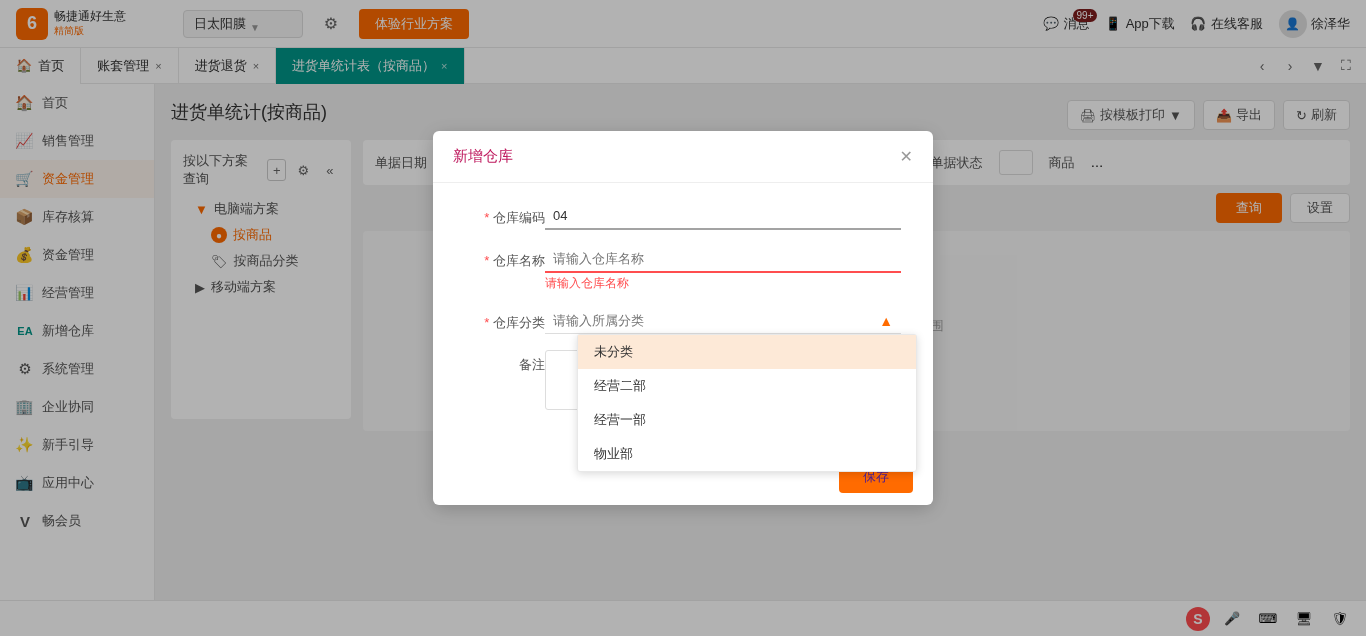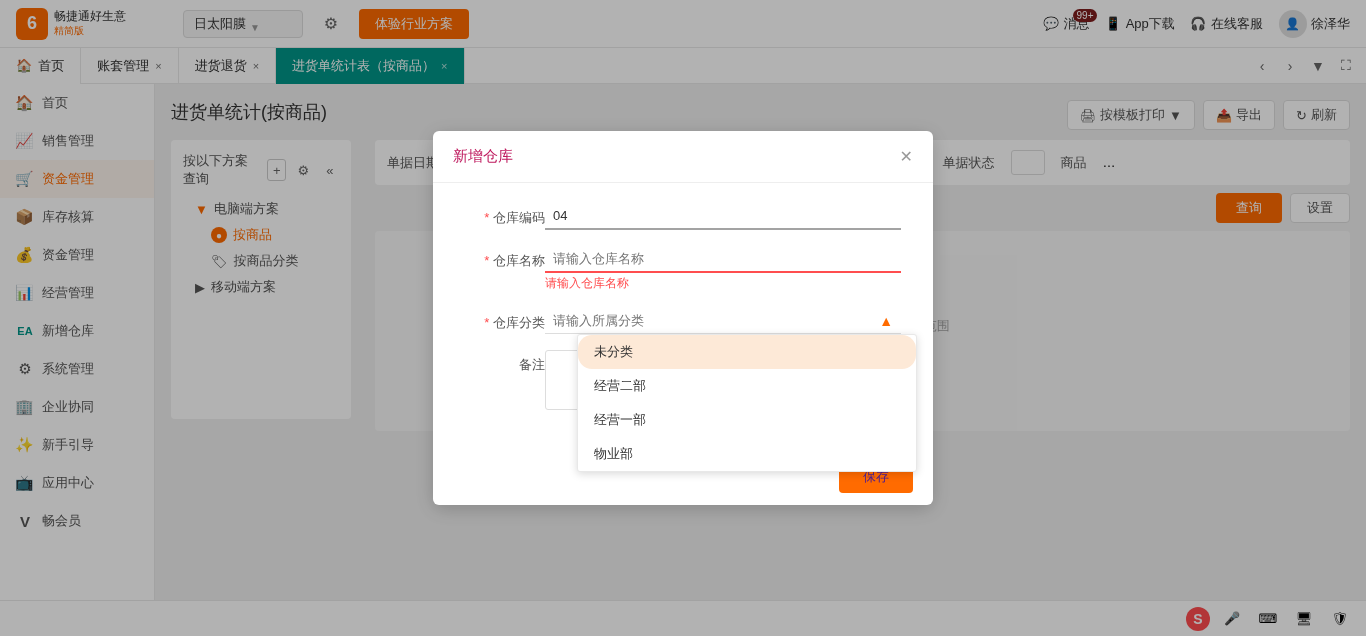--- a/index.html
+++ b/index.html
@@ -196,21 +196,21 @@
 
     
     .dropdown-list {
       position: absolute; background: #fff; border: 1px solid #e8e8e8;
       border-radius: 3px; box-shadow: 0 2px 8px rgba(0,0,0,0.15);
       z-index: 200; width: 340px; left: 32px; top: 100%;
     }
     .dropdown-item {
       padding: 8px 16px; cursor: pointer; font-size: 13px; color: #333;
     }
-    .dropdown-item.highlighted { background: #fde9d7; border-radius: 14px; }
+    .dropdown-item.highlighted { background: #fde9d7; }
 
     
     .bottom-bar {
       position: fixed; bottom: 0; left: 0; width: 100%; height: 36px;
       background: #fff; border-top: 1px solid #e8e8e8;
       display: flex; align-items: center; justify-content: flex-end;
       padding: 0 12px; gap: 8px; z-index: 50;
     }
     .bottom-icon { width: 28px; height: 28px; display: flex; align-items: center; justify-content: center; cursor: pointer; }
     .s-logo { background: #ff4d4f; color: #fff; font-weight: bold; font-size: 14px; border-radius: 50%; width: 24px; height: 24px; display: flex; align-items: center; justify-content: center; }
@@ -356,21 +356,21 @@
       <div class="toolbar-btn">
         <span>📤</span>
         <span>导出</span>
       </div>
       <div class="toolbar-btn">
         <span>↻</span>
         <span>刷新</span>
       </div>
     </div>
 
-    <div style="display:flex;gap:24px;">
+    <div style="display:flex;gap:12px;">
 
       <div class="query-section" style="width:180px;flex-shrink:0;">
         <div class="query-header">
           <span>按以下方案查询</span>
           <div class="add-btn">+</div>
           <div class="settings-btn">⚙</div>
           <div class="settings-btn">«</div>
         </div>
         <div class="tree-item">
           <span class="arrow">▼</span>

